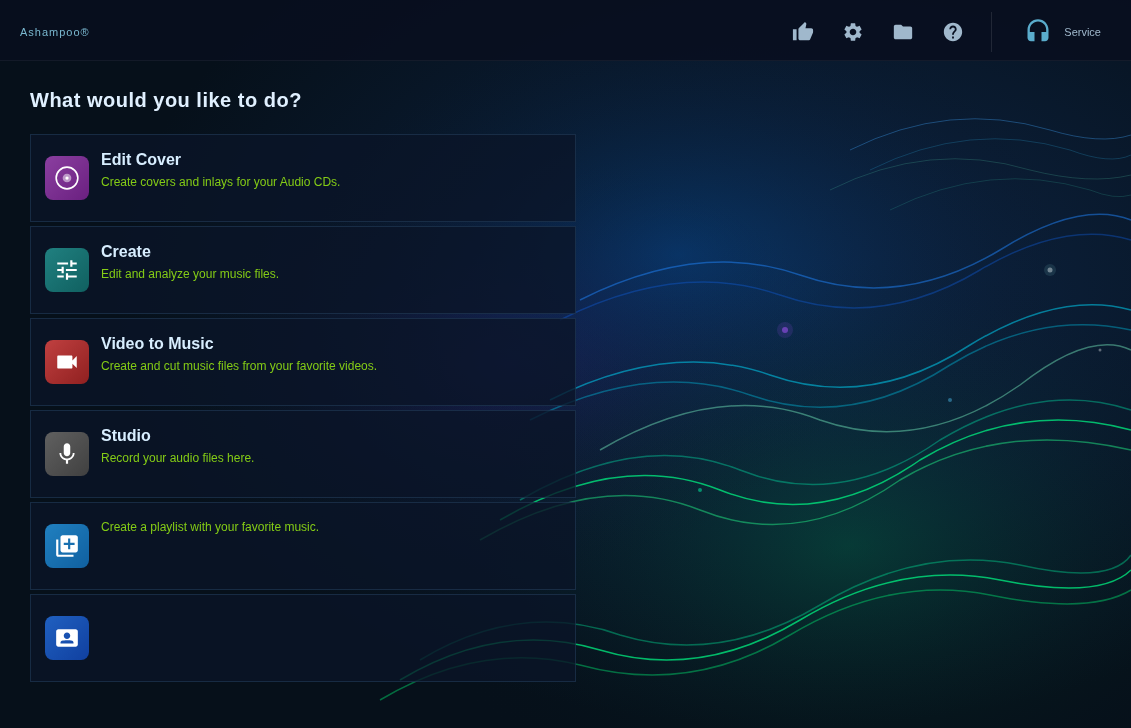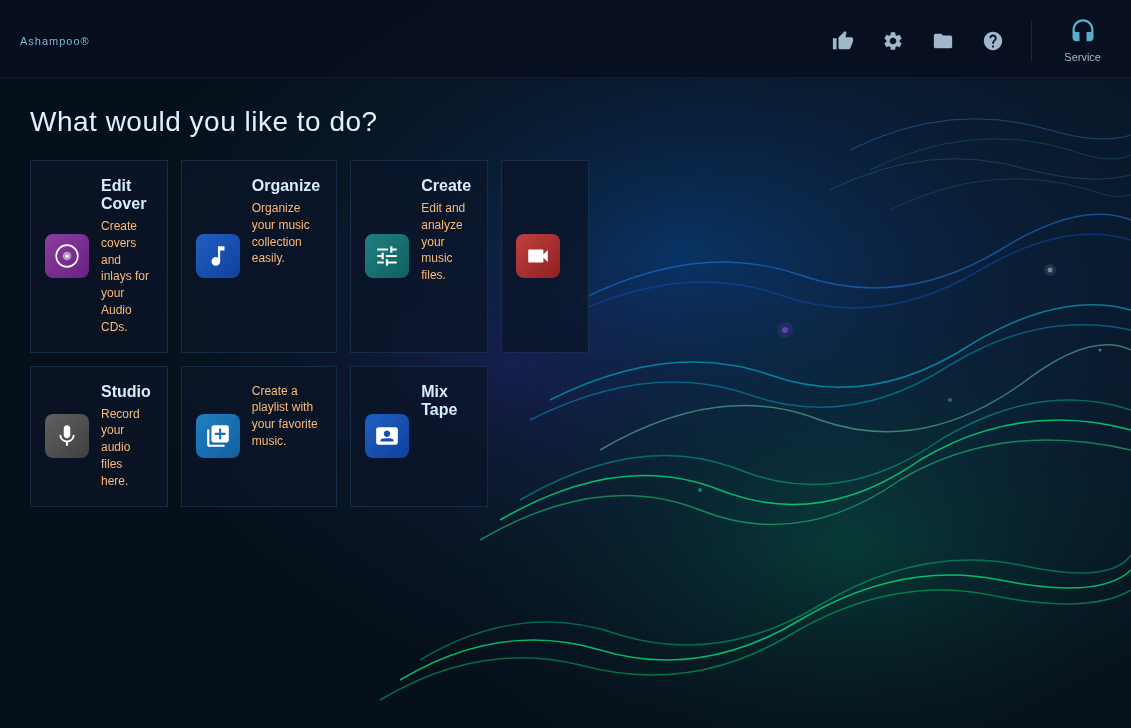--- a/index.html
+++ b/index.html
@@ -81,57 +81,57 @@
       justify-content: center;
       width: 32px;
       height: 32px;
       border-radius: 4px;
       transition: color 0.2s;
     }
 
     
     .service-btn {
       display: flex;
-      flex-direction: column;
+      flex-direction: row;
       align-items: center;
       cursor: pointer;
       color: #a0b8cc;
-      gap: 5px;
+      gap: 12px;
       padding: 6px 10px;
       border-radius: 4px;
       border: none;
       background: none;
     }
 
     .service-label {
       font-size: 11px;
       color: #a0b8cc;
     }
 
     
     .main-content {
       position: relative;
       z-index: 10;
       padding: 28px 30px;
     }
 
     .page-title {
-      font-size: 28px;
-      font-weight: 400;
+      font-size: 20px;
+      font-weight: 700;
       color: #e0f0ff;
       margin-bottom: 22px;
       letter-spacing: 0.5px;
     }
 
     
     .tiles-grid {
       display: grid;
-      grid-template-columns: 1fr 1fr 1fr 1fr;
+      grid-template-columns: 1fr;
       grid-template-rows: repeat(4, auto);
-      gap: 13px;
+      gap: 4px;
       width: 546px;
     }
 
     .tile {
       background: rgba(10, 20, 40, 0.78);
       border: 1px solid rgba(60, 100, 140, 0.3);
       padding: 16px 16px 16px 70px;
       cursor: pointer;
       position: relative;
       min-height: 88px;
@@ -154,21 +154,21 @@
 
     .tile-title {
       font-size: 16px;
       font-weight: 600;
       color: #d8eeff;
       margin-bottom: 5px;
     }
 
     .tile-desc {
       font-size: 12px;
-      color: #fdba74;
+      color: #84cc16;
       line-height: 1.4;
     }
 
     
     .icon-edit-cover { background: linear-gradient(135deg, #8b3fa0, #6a2080); }
     .icon-rip-burn { background: linear-gradient(135deg, #c04020, #a03010); }
     .icon-organize { background: linear-gradient(135deg, #2060c0, #1040a0); }
     .icon-modify { background: linear-gradient(135deg, #208080, #106060); }
     .icon-video { background: linear-gradient(135deg, #c04040, #902020); }
     .icon-record { background: linear-gradient(135deg, #606060, #404040); }
@@ -308,44 +308,37 @@
           <circle cx="12" cy="12" r="10" fill="none" stroke="white" stroke-width="1.5"></circle>
           <circle cx="12" cy="12" r="4" fill="white" opacity="0.5"></circle>
           <circle cx="12" cy="12" r="1.5" fill="white"></circle>
         </svg>
       </div>
       <div class="tile-title">Edit Cover</div>
       <div class="tile-desc">Create covers and inlays for your Audio CDs.</div>
     </div>
 
     <div class="tile">
-      <div class="tile-icon icon-organize">
-        <svg width="26" height="26" viewBox="0 0 24 24" fill="white">
-          <path d="M12 3v10.55c-.59-.34-1.27-.55-2-.55-2.21 0-4 1.79-4 4s1.79 4 4 4 4-1.79 4-4V7h4V3h-6z"></path>
-        </svg>
-      </div>
-      <div class="tile-title">Organize</div>
-      <div class="tile-desc">Organize your music collection easily.</div>
-    </div>
-    <div class="tile">
       <div class="tile-icon icon-modify">
         <svg width="26" height="26" viewBox="0 0 24 24" fill="white">
           <path d="M3 17v2h6v-2H3zM3 5v2h10V5H3zm10 16v-2h8v-2h-8v-2h-2v6h2zM7 9v2H3v2h4v2h2V9H7zm14 4v-2H11v2h10zm-6-4h2V7h4V5h-4V3h-2v6z"></path>
         </svg>
       </div>
       <div class="tile-title">Create</div>
       <div class="tile-desc">Edit and analyze your music files.</div>
     </div>
 
     <div class="tile">
       <div class="tile-icon icon-video">
         <svg width="26" height="26" viewBox="0 0 24 24" fill="white">
           <path d="M17 10.5V7c0-.55-.45-1-1-1H4c-.55 0-1 .45-1 1v10c0 .55.45 1 1 1h12c.55 0 1-.45 1-1v-3.5l4 4v-11l-4 4z"></path>
         </svg>
       </div>
+      <div class="tile-title">Video to Music</div>
+      <div class="tile-desc">Create and cut music files from your favorite videos.</div>
     </div>
     <div class="tile">
       <div class="tile-icon icon-record">
         <svg width="26" height="26" viewBox="0 0 24 24" fill="white">
           <path d="M12 14c1.66 0 2.99-1.34 2.99-3L15 5c0-1.66-1.34-3-3-3S9 3.34 9 5v6c0 1.66 1.34 3 3 3zm5.3-3c0 3-2.54 5.1-5.3 5.1S6.7 14 6.7 11H5c0 3.41 2.72 6.23 6 6.72V21h2v-3.28c3.28-.48 6-3.3 6-6.72h-1.7z"></path>
         </svg>
       </div>
       <div class="tile-title">Studio</div>
       <div class="tile-desc">Record your audio files here.</div>
     </div>
@@ -357,16 +350,15 @@
         </svg>
       </div>
       <div class="tile-desc">Create a playlist with your favorite music.</div>
     </div>
     <div class="tile">
       <div class="tile-icon icon-mixtape">
         <svg width="26" height="26" viewBox="0 0 24 24" fill="white">
           <path d="M20 4H4c-1.1 0-2 .9-2 2v12c0 1.1.9 2 2 2h16c1.1 0 2-.9 2-2V6c0-1.1-.9-2-2-2zm-8 3c1.66 0 3 1.34 3 3s-1.34 3-3 3-3-1.34-3-3 1.34-3 3-3zm6 10H6v-.57c0-.81.48-1.53 1.22-1.85C8.42 14.2 10.12 14 12 14s3.58.2 4.78.58c.74.32 1.22 1.04 1.22 1.85V17z"></path>
         </svg>
       </div>
-      <div class="tile-title">Mix Tape</div>
     </div>
   </div>
 </div>
 
 </body></html>

